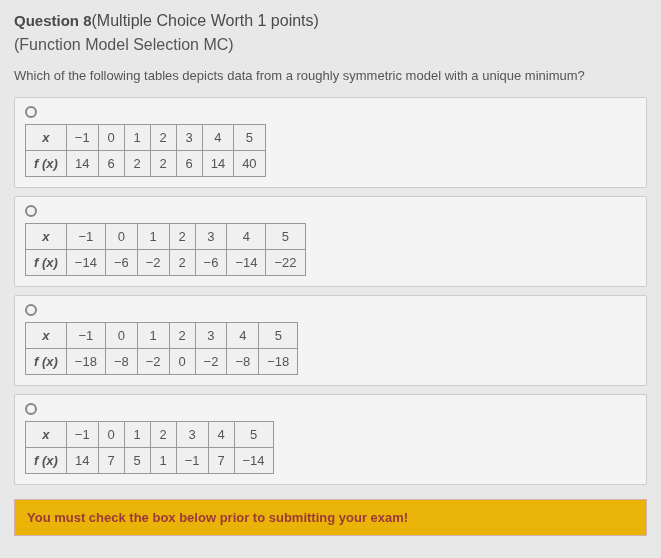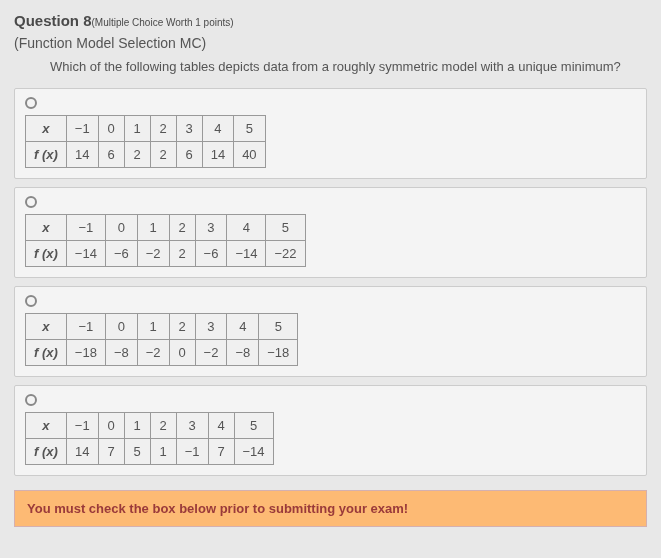--- a/index.html
+++ b/index.html
@@ -9,31 +9,30 @@
       color: #5a5a5a;
       width: 661px;
       padding: 12px 14px 0 14px;
     }
     .question-title {
       font-size: 15px;
       color: #4a4a4a;
       margin-bottom: 6px;
     }
     .question-title .bold { font-weight: bold; }
-    .question-title .small { font-size: 10px; font-weight: normal; }
+    .question-title .small { font-size: 16px; font-weight: normal; }
     .subtitle {
-      font-size: 14px;
+      font-size: 16px;
       color: #555;
-      margin-bottom: 8px;
+      margin-bottom: 14px;
     }
     .prompt {
       font-size: 13px;
       color: #555;
       margin-bottom: 14px;
-      margin-left: 36px;
     }
     .option-box {
       background: #f4f4f4;
       border: 1px solid #ccc;
       border-radius: 2px;
       margin-bottom: 8px;
       padding: 8px 10px 10px 10px;
     }
     .radio {
       width: 12px;
@@ -56,21 +55,21 @@
       color: #555;
       min-width: 26px;
     }
     table.data-table .row-header {
       font-style: italic;
       font-weight: bold;
       text-align: center;
       white-space: nowrap;
     }
     .warning-box {
-      background: #fdba74;
+      background: #eab308;
       border: 1px solid #d4b0b0;
       padding: 10px 12px;
       margin-top: 14px;
       font-size: 13px;
       color: #9a3a3a;
       font-weight: bold;
     }
   </style>
 </head>
 <body>

